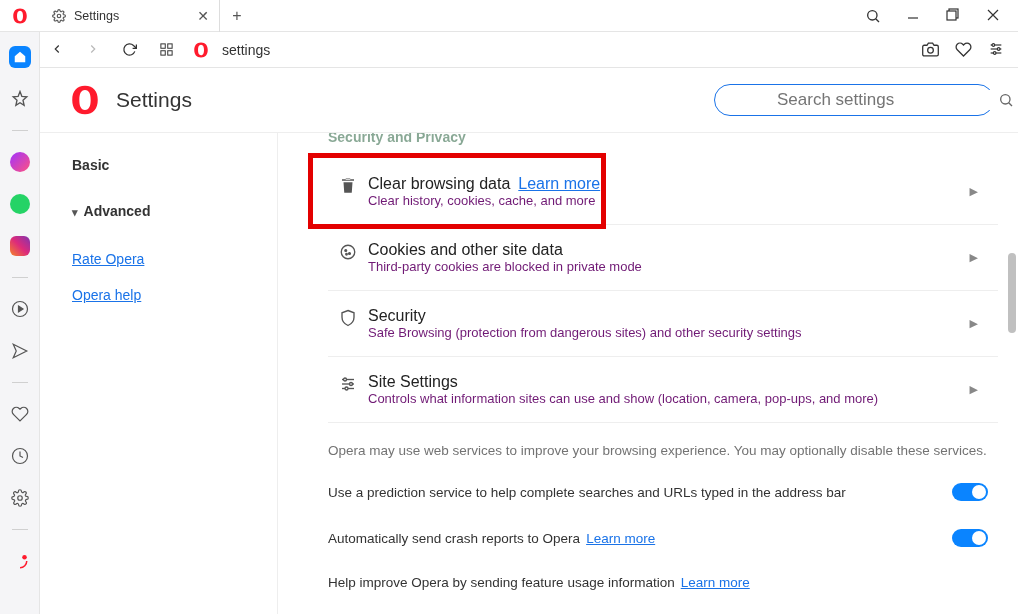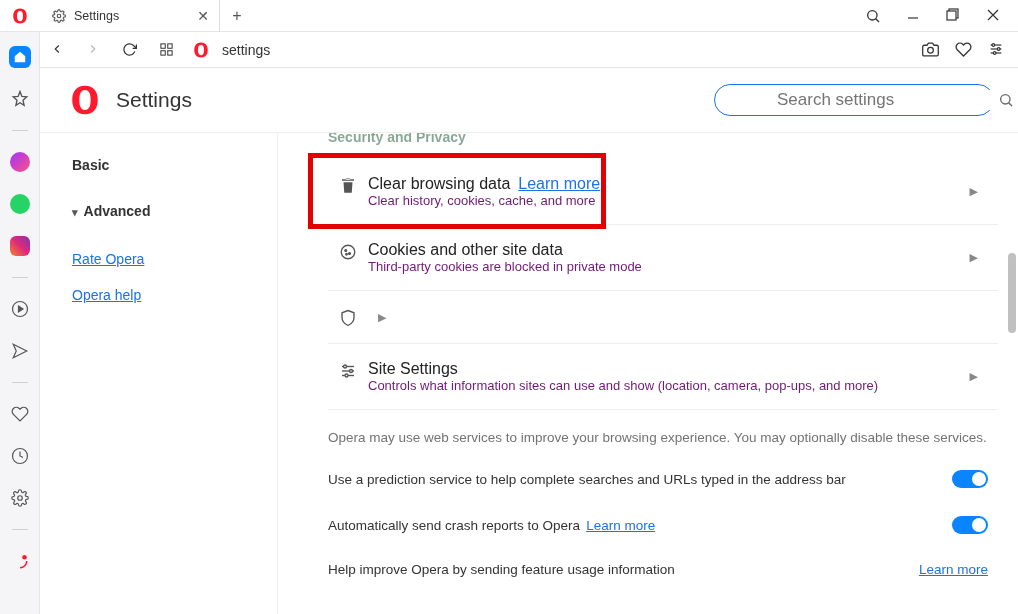--- a/index.html
+++ b/index.html
@@ -48,21 +48,21 @@
 .row .ricon { width:40px; display:flex; justify-content:center; color:#555; padding-top:2px; }
 .row .rtxt { flex:1; }
 .row .rtitle { font-size:16px; color:#222; }
 .row .rtitle a { color:#1a73e8; text-decoration:underline; margin-left:8px; }
 .row .rdesc { font-size:13px; color:#701a75; }
 .row .chev { align-self:center; color:#888; font-size:11px; margin-left:10px; }
 
 .highlight { position:absolute; border:5px solid #e30000; pointer-events:none; }
 
 .note { font-size:13.5px; color:#737373; padding:18px 10px 8px 0; line-height:1.5; }
-.optrow { display:flex; align-items:center; padding:14px 10px 14px 0; font-size:13.5px; color:#333;justify-content:space-between; }
+.optrow { display:flex; align-items:center; padding:14px 10px 14px 0; font-size:13.5px; color:#333; }
 .optrow a { color:#1a73e8; text-decoration:underline; margin-left:6px; }
 .toggle { margin-left:auto; width:36px; height:18px; border-radius:9px; background:#0a84ff; position:relative; }
 .toggle::after { content:""; position:absolute; right:2px; top:2px; width:14px; height:14px; border-radius:50%; background:#fff; }
 
 .scrollbar { position:absolute; right:2px; top:120px; width:8px; height:80px; background:#c0c0c0; border-radius:4px; }
 
 svg { display:block; }
 .ic-home { background:#0a84ff; border-radius:6px; width:22px; height:22px; display:flex; align-items:center; justify-content:center; color:#fff; }
 .ic-msg { background:linear-gradient(135deg,#a033ff,#ff5280); border-radius:50%; width:20px; height:20px; }
 .ic-wa { background:#25d366; border-radius:50%; width:20px; height:20px; }
@@ -294,20 +294,24 @@
         </div>
         <span class="chev">▶</span>
       </div>
 
       <div class="row">
         <div class="ricon">
             <svg width="18" height="18" viewBox="0 0 24 24" fill="none" stroke="#555" stroke-width="1.8">
               <path d="M12 2l8 3v6c0 5-3.5 9-8 11-4.5-2-8-6-8-11V5z"></path>
             </svg>
           </div>
+        <div class="rtxt">
+          <div class="rtitle">Security</div>
+          <div class="rdesc">Safe Browsing (protection from dangerous sites) and other security settings</div>
+        </div>
         <span class="chev">▶</span>
       </div>
 
       <div class="row">
         <div class="ricon">
             <svg width="18" height="18" viewBox="0 0 24 24" fill="none" stroke="#555" stroke-width="1.8">
               <line x1="4" y1="6" x2="20" y2="6"></line>
               <line x1="4" y1="12" x2="20" y2="12"></line>
               <line x1="4" y1="18" x2="20" y2="18"></line>
               <circle cx="8" cy="6" r="2" fill="#fff"></circle>

